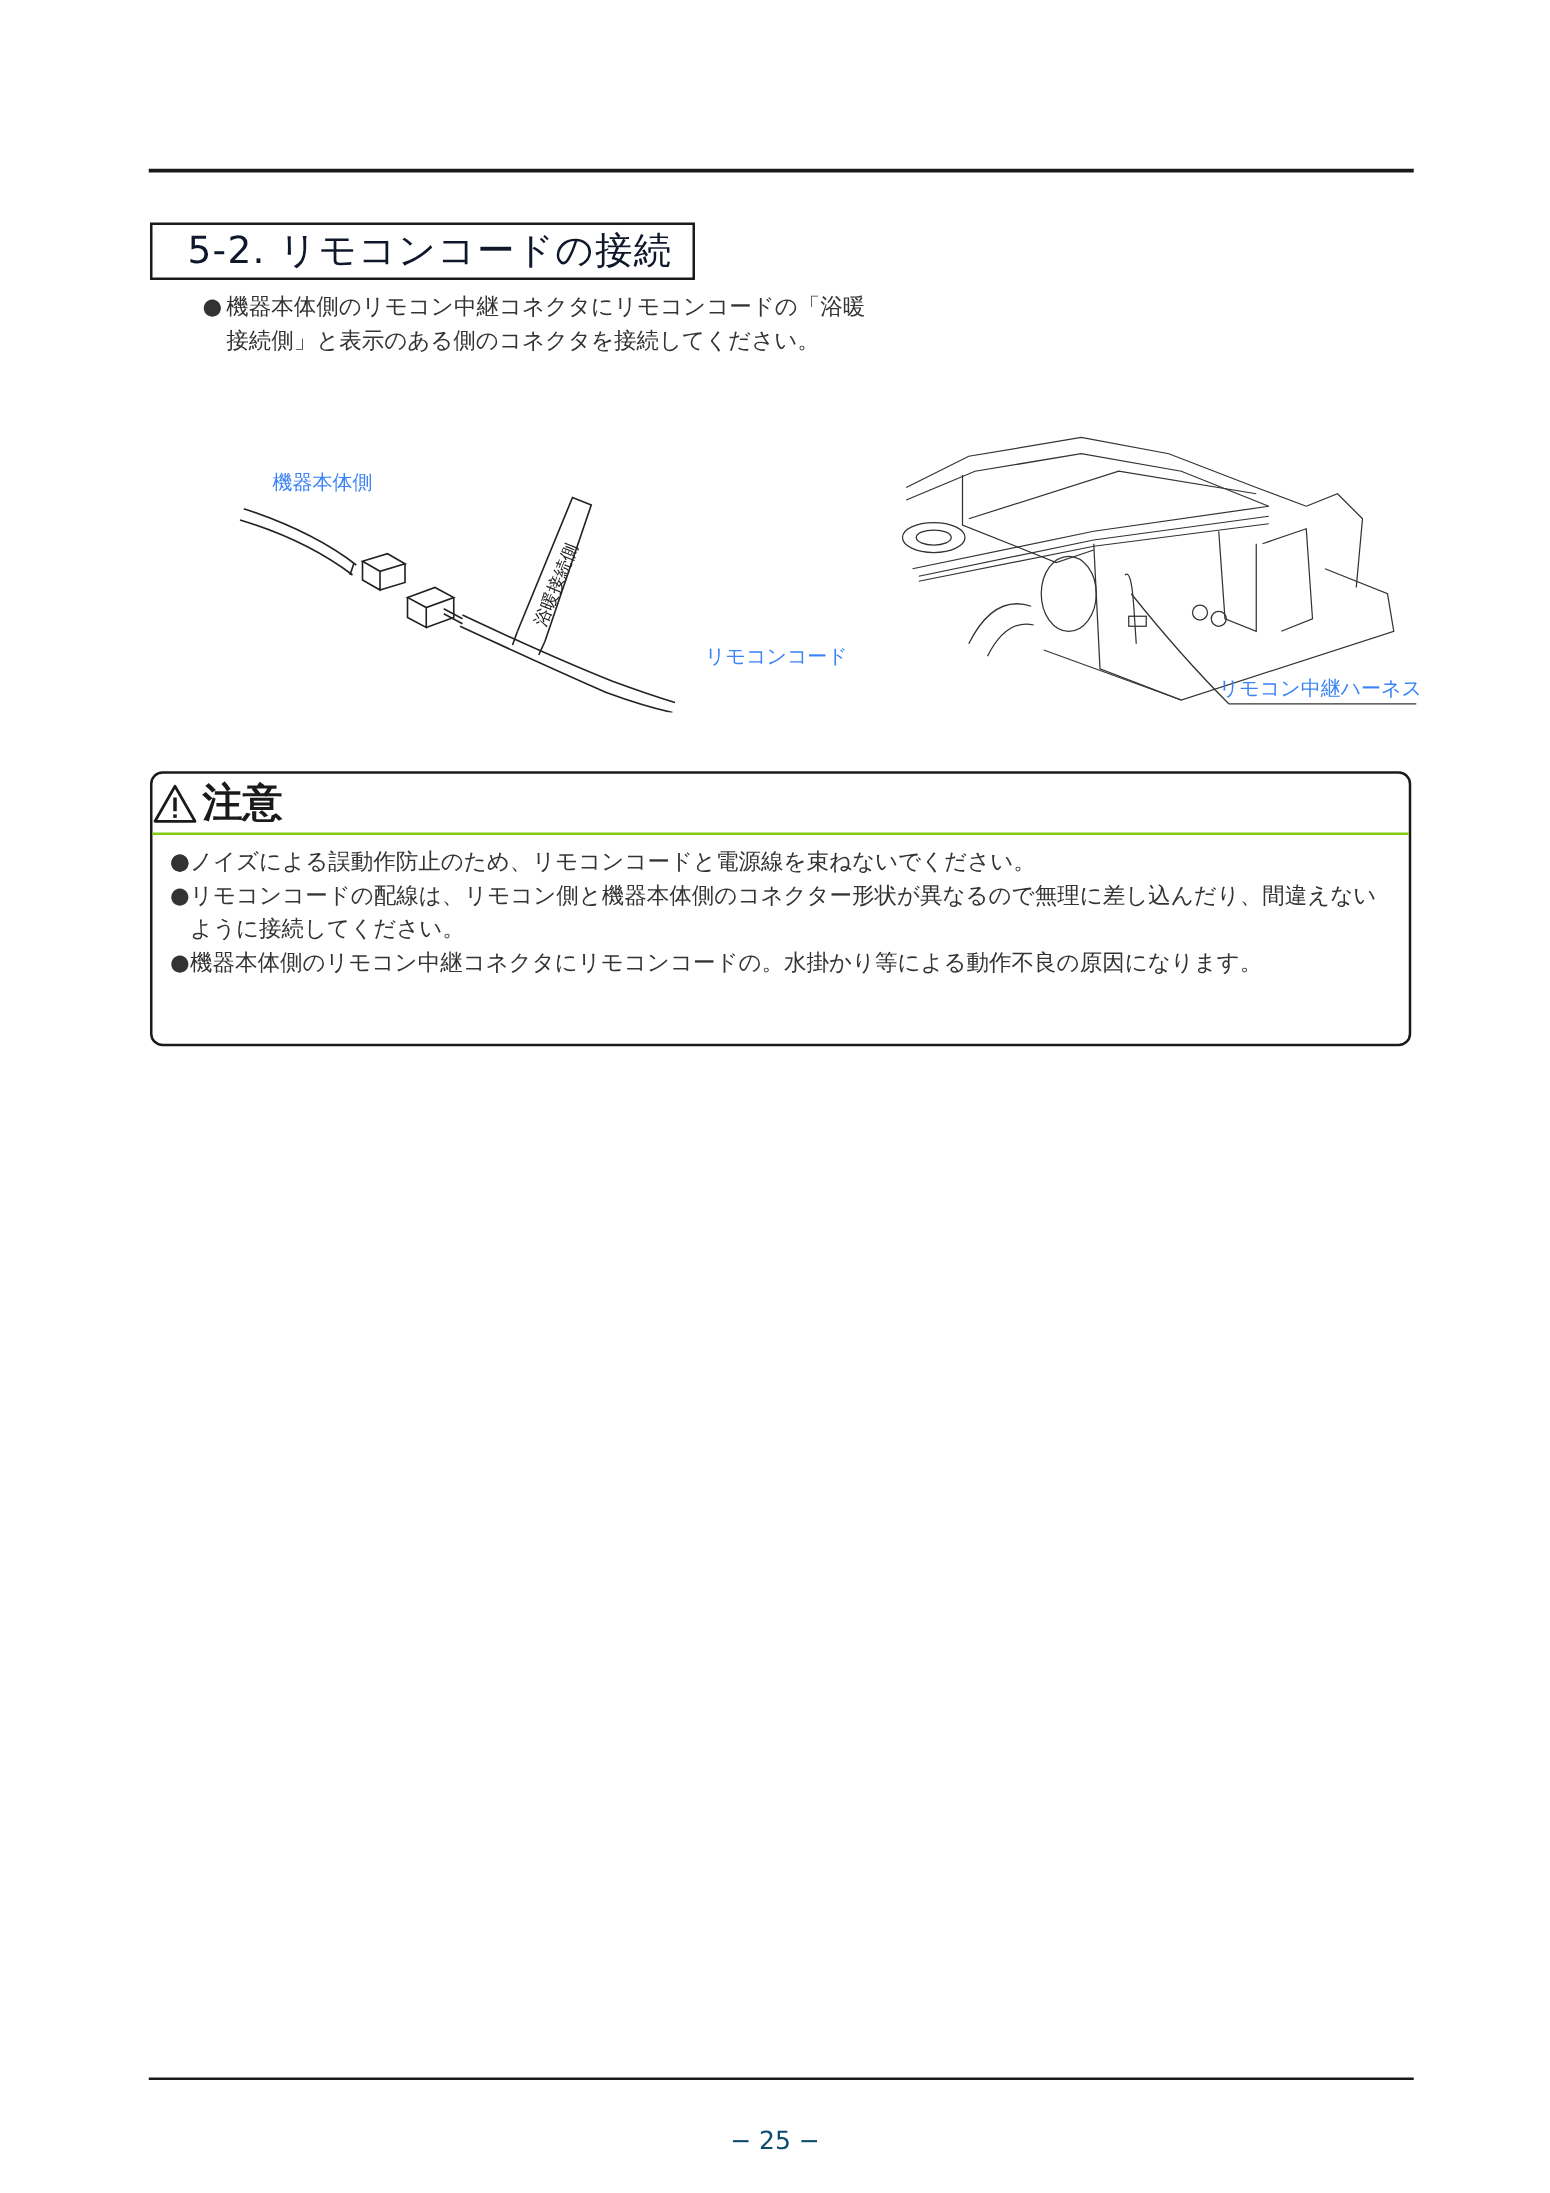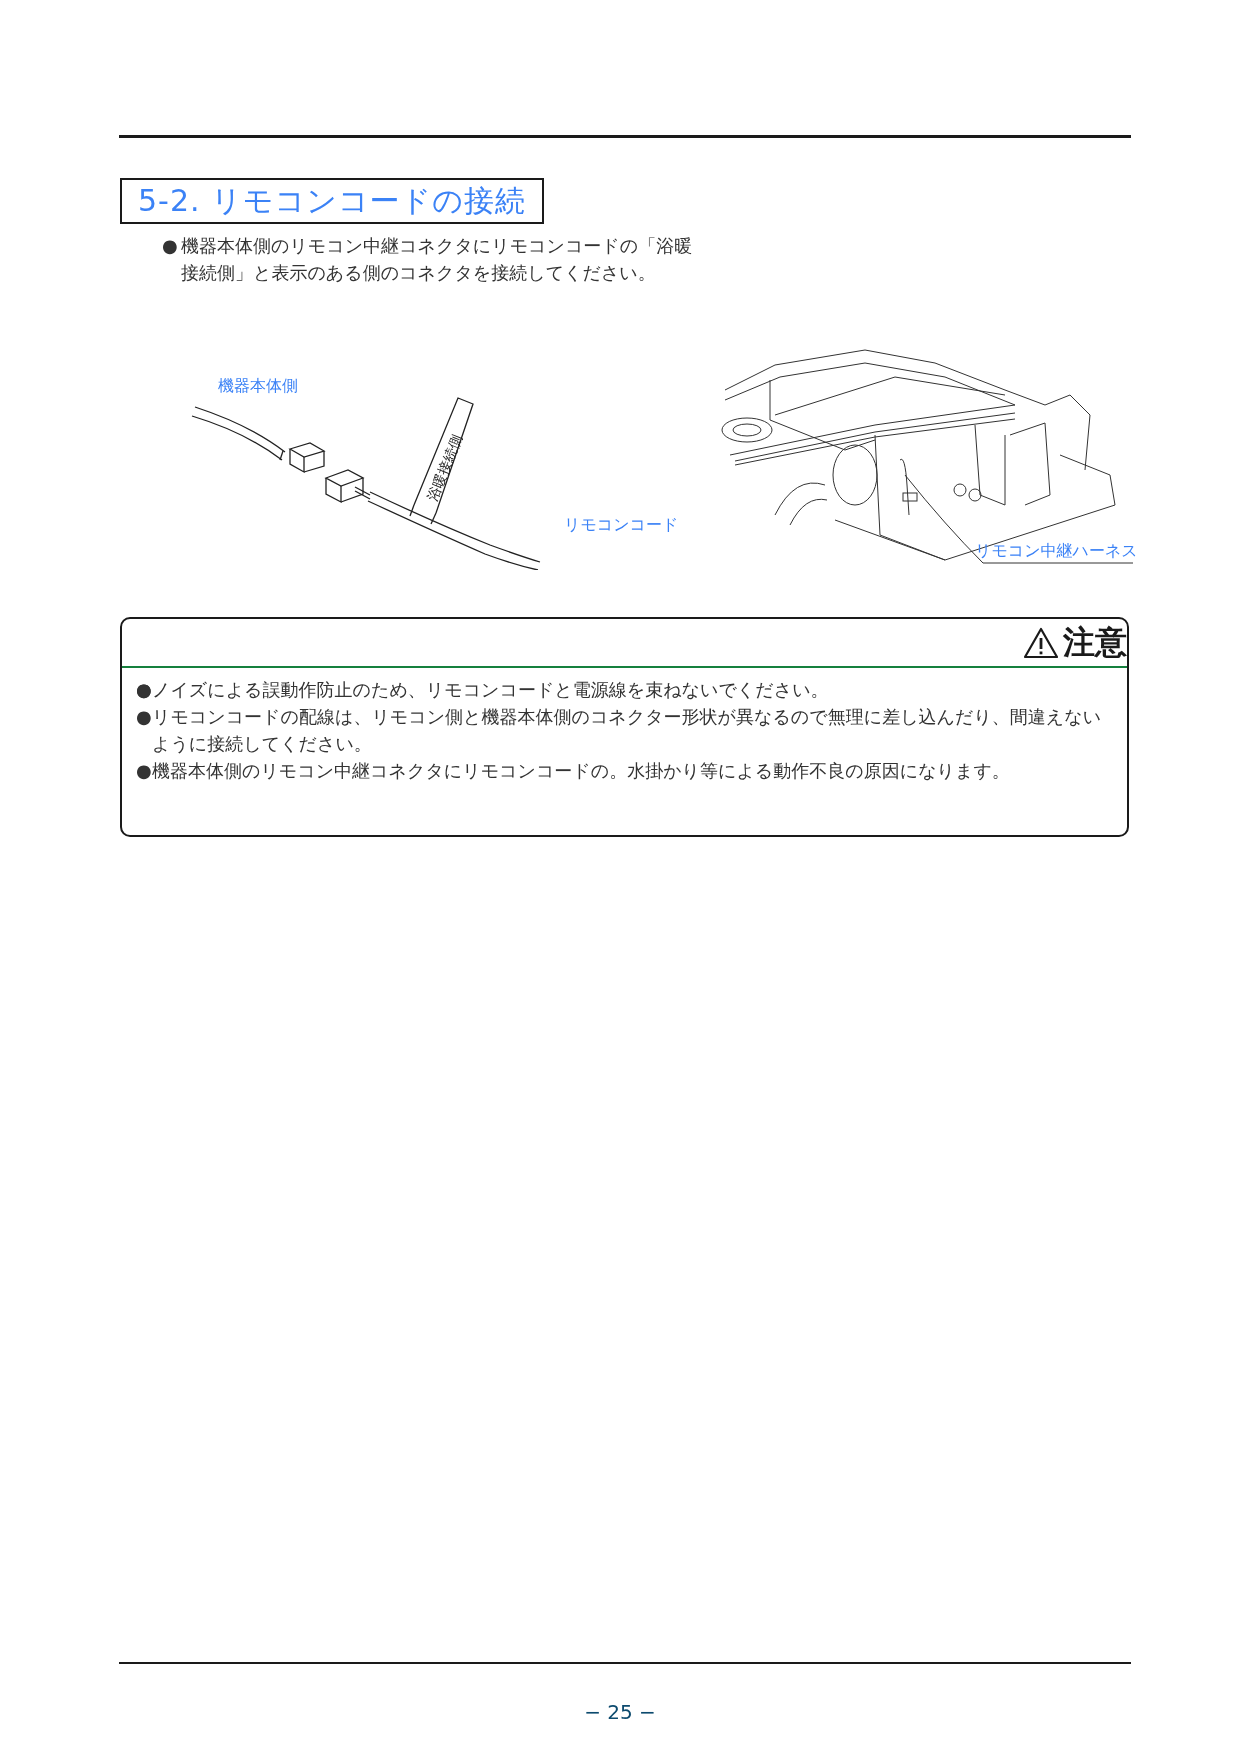--- a/index.html
+++ b/index.html
@@ -1,29 +1,29 @@
 <!DOCTYPE html>
 <html><head>
 <meta charset="utf-8">
 <style>
   html, body { margin:0; padding:0; background:#fff; }
   body { width:1240px; height:1754px; position:relative; overflow:hidden;
          font-family:"DejaVu Sans", "Liberation Sans", sans-serif; color:#222; }
   .top-rule { position:absolute; left:119px; top:135px; width:1012px; height:3px; background:#1a1a1a; }
-  .section-title { position:absolute; left:120px; top:178px; height:42px; padding:0 16px 0 16px;
-         border:2px solid #1a1a1a; font-size:30px; line-height:42px; color:#3b82f6; white-space:nowrap; letter-spacing:1px; }
+  .section-title { position:absolute; left:120px; top:178px; height:42px; padding:0 16px 0 28px;
+         border:2px solid #1a1a1a; font-size:30px; line-height:42px; color:#0f172a; white-space:nowrap; letter-spacing:1px; }
   .intro { position:absolute; left:162px; top:232px; width:540px; font-size:18px; line-height:27px; color:#333; }
   .intro .bullet { position:absolute; left:0; top:0; }
   .intro .text { padding-left:19px; }
   .fig-left { position:absolute; left:190px; top:370px; width:450px; height:200px; }
   .fig-right { position:absolute; left:715px; top:345px; width:420px; height:225px; }
   .fig-label { position:absolute; font-size:16px; color:#3b82f6; white-space:nowrap; }
   .caution-box { position:absolute; left:120px; top:617px; width:1009px; height:220px;
          border:2px solid #1a1a1a; border-radius:10px; box-sizing:border-box; }
-  .caution-header { height:47px; border-bottom:2px solid #15803d; display:flex; align-items:center; justify-content:flex-end; }
+  .caution-header { height:47px; border-bottom:2px solid #84cc16; display:flex; align-items:center; justify-content:flex-start; }
   .caution-title { font-size:32px; font-weight:bold; color:#1a1a1a; margin-left:4px; }
   .caution-list { list-style:none; margin:0; padding:8px 14px 0 14px; font-size:18px; line-height:27px; color:#333; }
   .caution-list li { position:relative; padding-left:16px; }
   .caution-list li .b { position:absolute; left:0; top:0; }
   .bottom-rule { position:absolute; left:119px; top:1662px; width:1012px; height:2px; background:#1a1a1a; }
   .page-number { position:absolute; left:0; width:1240px; top:1700px; text-align:center; font-size:20px; color:#0c4a6e; }
 </style>
 </head>
 <body>
 

